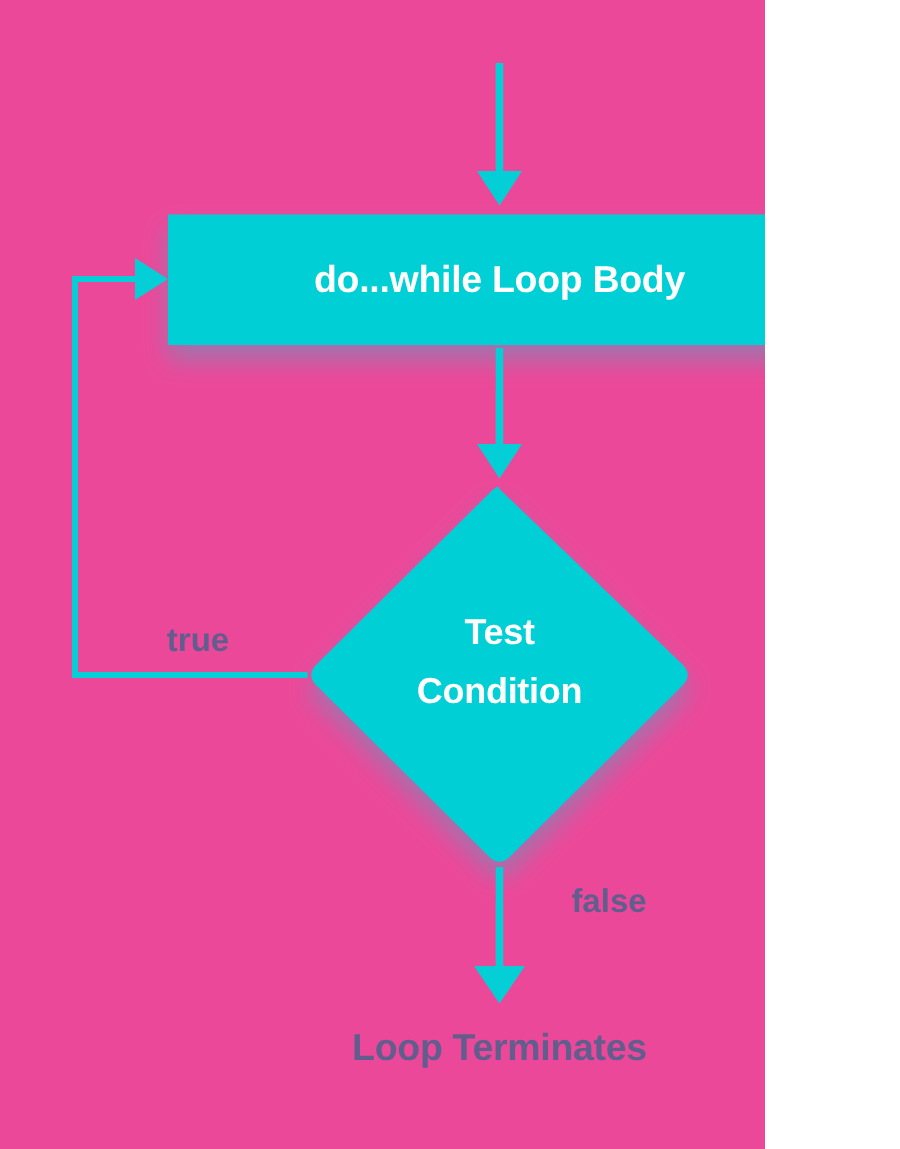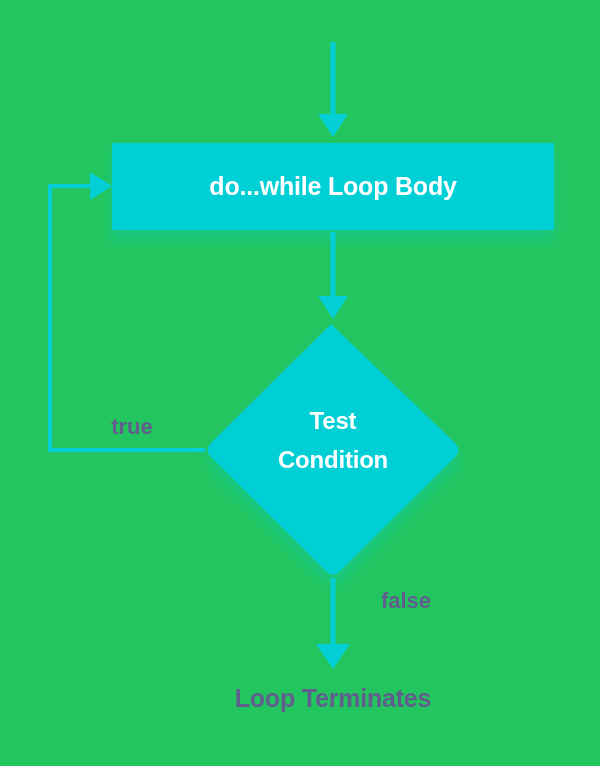--- a/index.html
+++ b/index.html
@@ -5,23 +5,23 @@
   html, body {
     margin: 0;
     padding: 0;
     background: #ffffff;
   }
   body {
     font-family: "Liberation Sans", sans-serif;
   }
   #diagram-root {
     position: relative;
-    width: 600px;
+    width: 510px;
     height: 766px;
-    background: #22c55e;
+    background: #ec4899;
     overflow: hidden;
     text-decoration: underline;
   }
   #flow-svg {
     position: absolute;
     top: 0;
     left: 0;
     width: 600px;
     height: 766px;
     display: block;

